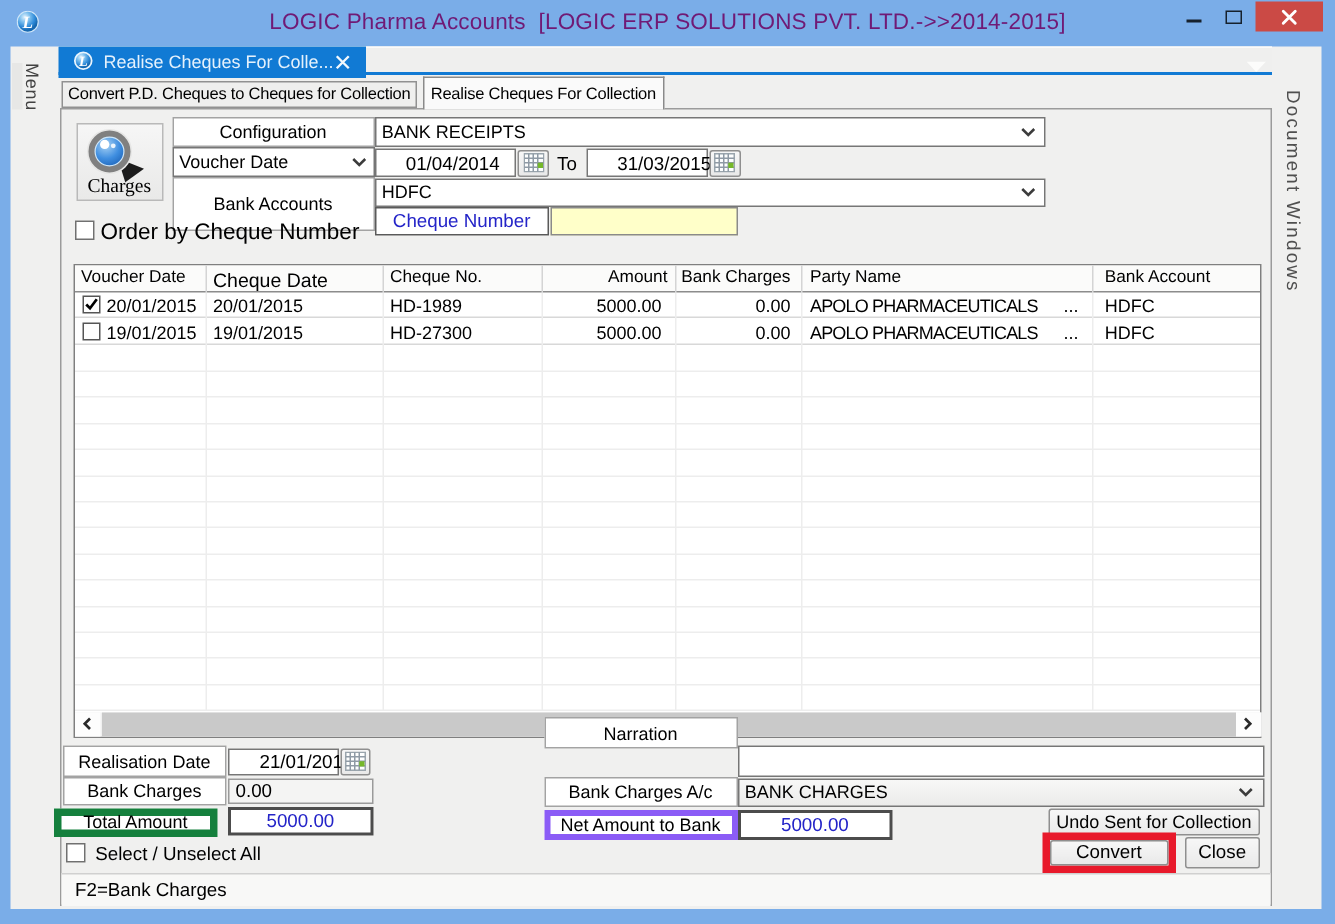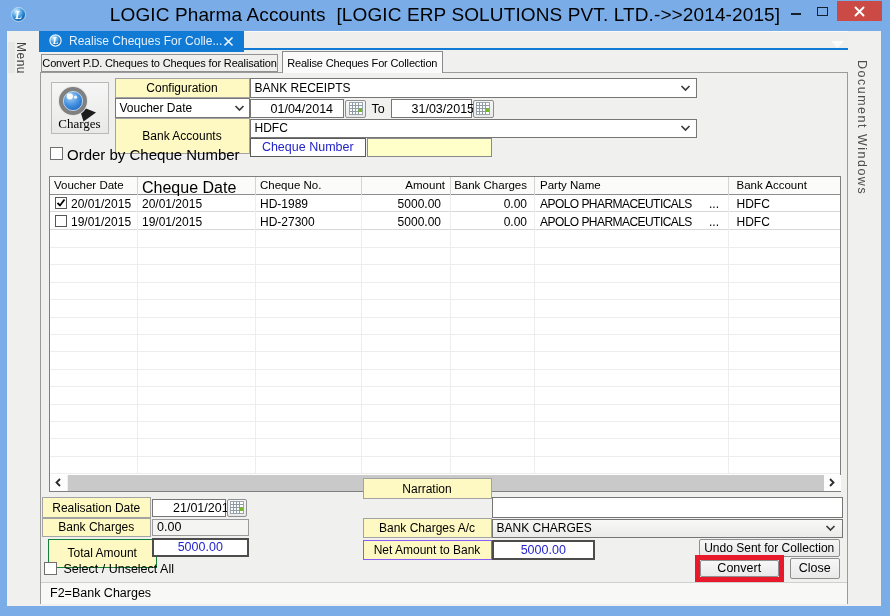--- a/index.html
+++ b/index.html
@@ -1,19 +1,19 @@
 <!DOCTYPE html>
 <html><head>
 <meta charset="utf-8">
 <style>
 * { margin:0; padding:0; box-sizing:border-box; }
 html,body { width:890px; height:616px; overflow:hidden; }
 body { position:relative; background:#7aade8; font-family:"Liberation Sans",sans-serif; font-size:12px; color:#000; }
 .abs { position:absolute; }
-.cell { background:#fef9c3; border:1px solid #a3a3a3; display:flex; align-items:center; justify-content:center; }
+.cell { background:#ffffff; border:1px solid #a3a3a3; display:flex; align-items:center; justify-content:center; }
 .inp { background:#fff; border:1px solid #767676; display:flex; align-items:center; padding-left:20px; }
 .combo { background:#fff; border:1px solid #767676; display:flex; align-items:center; padding-left:4px; }
 .chev { position:absolute; right:4px; top:50%; margin-top:-3px; }
 .btn { background:linear-gradient(#f7f7f7,#e9e9e9); border:1px solid #8f8f8f; border-radius:2px; display:flex; align-items:center; justify-content:center; }
 .vtext { writing-mode:vertical-rl; color:#4a4a4a; letter-spacing:0.5px; }
 </style>
 </head>
 <body>
 
 <svg class="abs" style="left:11px;top:7px" width="15" height="15" viewBox="0 0 15 15">
@@ -21,21 +21,21 @@
     <radialGradient id="lg" cx="36%" cy="28%" r="64%">
       <stop offset="0%" stop-color="#e2f2fd"></stop>
         <stop offset="38%" stop-color="#7cbfee"></stop>
         <stop offset="75%" stop-color="#2e8ad8"></stop>
         <stop offset="100%" stop-color="#1668b0"></stop>
     </radialGradient>
   </defs>
   <circle cx="7.5" cy="7.5" r="7" fill="url(#lg)" stroke="#cfe6f8" stroke-width="0.8"></circle>
   <text x="7.6" y="11.6" font-family="Liberation Serif,serif" font-size="11.5" font-style="italic" font-weight="bold" fill="#fff" text-anchor="middle">L</text>
 </svg>
-<div class="abs" style="left:0;top:0;width:890px;height:29px;line-height:29px;text-align:center;font-size:19px;letter-spacing:0.12px;color:#000000">LOGIC Pharma Accounts&nbsp; [LOGIC ERP SOLUTIONS PVT. LTD.-&gt;&gt;2014-2015]</div>
+<div class="abs" style="left:0;top:0;width:890px;height:29px;line-height:29px;text-align:center;font-size:15px;letter-spacing:0.12px;color:#701a75">LOGIC Pharma Accounts&nbsp; [LOGIC ERP SOLUTIONS PVT. LTD.-&gt;&gt;2014-2015]</div>
 <div class="abs" style="left:791px;top:13px;width:10px;height:2px;background:#16212c"></div>
 <div class="abs" style="left:817px;top:7px;width:11px;height:9px;border:1.6px solid #16212c"></div>
 <div class="abs" style="left:837px;top:1px;width:45px;height:20px;background:#cb4a45"></div>
 <svg class="abs" style="left:853px;top:5px" width="13" height="13" viewBox="0 0 13 13">
   <path d="M2.5 2.5 L10.5 10.5 M10.5 2.5 L2.5 10.5" stroke="#fff" stroke-width="1.9" stroke-linecap="round"></path>
 </svg>
 
 <div class="abs" style="left:7px;top:31px;width:874px;height:575px;background:#f0f0ef"></div>
 
 <div class="abs" style="left:8px;top:42px;width:7px;height:31px;background:#e7e7e6"></div>
@@ -52,21 +52,21 @@
   <text x="6.6" y="10.1" font-family="Liberation Serif,serif" font-size="9.5" font-style="italic" font-weight="bold" fill="#fff" text-anchor="middle">L</text>
 </svg>
 <div class="abs" style="left:69px;top:31px;height:20px;line-height:20px;color:#e4f1fc;font-size:12px;white-space:nowrap">Realise Cheques For Colle...</div>
 <svg class="abs" style="left:222.5px;top:35.5px" width="11" height="11" viewBox="0 0 11 11">
   <path d="M1.5 1.5 L9.5 9.5 M9.5 1.5 L1.5 9.5" stroke="#f2f8fd" stroke-width="1.6"></path>
 </svg>
 <svg class="abs" style="left:831px;top:41px" width="13" height="7" viewBox="0 0 13 7">
   <path d="M0 0 L13 0 L6.5 7 Z" fill="#fcfcfb"></path>
 </svg>
 
-<div class="abs" style="left:41px;top:53.5px;width:237px;height:18.5px;background:#efefee;border:1px solid #919191;font-size:11px;letter-spacing:-0.15px;display:flex;align-items:center;justify-content:center;white-space:nowrap;overflow:hidden;z-index:3">Convert P.D. Cheques to Cheques for Realisation</div>
+<div class="abs" style="left:41px;top:53.5px;width:237px;height:18.5px;background:#efefee;border:1px solid #919191;font-size:11px;letter-spacing:-0.15px;display:flex;align-items:center;justify-content:center;white-space:nowrap;overflow:hidden;z-index:3">Convert P.D. Cheques to Cheques for Collection</div>
 <div class="abs" style="left:281.5px;top:51px;width:161.5px;height:22px;background:#fafafa;border:1px solid #8a8a8a;border-bottom:none;font-size:11px;letter-spacing:-0.15px;display:flex;align-items:center;justify-content:center;white-space:nowrap;overflow:hidden;z-index:3">Realise Cheques For Collection</div>
 
 <div class="abs" style="left:40px;top:72px;width:807.5px;height:532px;background:#f0f0ef;border:1px solid #9b9b9b"></div>
 
 <div class="abs" style="left:50.5px;top:81.5px;width:58px;height:52px;background:linear-gradient(#f6f6f6,#e9e9e8);border:1px solid #b9b9b9"></div>
 <svg class="abs" style="left:56px;top:84px" width="46" height="40" viewBox="0 0 46 40">
   <defs>
     <radialGradient id="lens" cx="38%" cy="28%" r="85%">
       <stop offset="0%" stop-color="#a8d2f4"></stop>
         <stop offset="55%" stop-color="#3f8ee0"></stop>
@@ -128,21 +128,21 @@
 
 <div class="abs" style="left:49.5px;top:177px;width:790.5px;height:17.5px;background:#fbfbfa;border-bottom:1px solid #8c8c8c"></div>
 
 <div class="abs" style="left:137px;top:177px;width:1px;height:17.5px;background:#d4d4d4"></div>
 <div class="abs" style="left:255px;top:177px;width:1px;height:17.5px;background:#d4d4d4"></div>
 <div class="abs" style="left:361px;top:177px;width:1px;height:17.5px;background:#d4d4d4"></div>
 <div class="abs" style="left:450px;top:177px;width:1px;height:17.5px;background:#d4d4d4"></div>
 <div class="abs" style="left:533.5px;top:177px;width:1px;height:17.5px;background:#d4d4d4"></div>
 <div class="abs" style="left:728px;top:177px;width:1px;height:17.5px;background:#d4d4d4"></div>
 <div class="abs" style="left:54px;top:179px;font-size:11.5px">Voucher Date</div>
-<div class="abs" style="left:142px;top:179px;font-size:16px">Cheque Date</div>
+<div class="abs" style="left:142px;top:179px;font-size:13px">Cheque Date</div>
 <div class="abs" style="left:260px;top:179px;font-size:11.5px">Cheque No.</div>
 <div class="abs" style="left:361px;top:179px;width:84px;text-align:right;font-size:11.5px">Amount</div>
 <div class="abs" style="left:450px;top:179px;width:77px;text-align:right;font-size:11.5px">Bank Charges</div>
 <div class="abs" style="left:540px;top:179px;font-size:11.5px">Party Name</div>
 <div class="abs" style="left:736.5px;top:179px;font-size:11.5px">Bank Account</div>
 
 <div class="abs" style="left:49.5px;top:194.5px;width:790.5px;height:17.5px;border-bottom:1px solid #d8d8d8"></div>
 <div class="abs" style="left:55px;top:197px;width:12px;height:12px;background:#fff;border:1px solid #565656"></div>
 <svg class="abs" style="left:56px;top:198px" width="10" height="10" viewBox="0 0 10 10">
     <path d="M1.5 5 L4 7.5 L8.5 1.5" stroke="#000" stroke-width="1.8" fill="none"></path>
@@ -199,37 +199,37 @@
   </div>
 <div class="abs" style="left:67.5px;top:475px;width:756px;height:15.5px;background:#c9c9c9"></div>
 <div class="abs" style="left:823.5px;top:475px;width:17px;height:15.5px;background:#fdfdfd;display:flex;align-items:center;justify-content:center">
 <svg width="6" height="9" viewBox="0 0 6 9">
       <path d="M1 1 L4.5 4.5 L1 8" stroke="#2a2a2a" stroke-width="1.8" fill="none"></path>
     </svg>
   </div>
 
 <div class="abs cell" style="left:42px;top:497px;width:108.5px;height:21px">Realisation Date</div>
 <div class="abs cell" style="left:42px;top:517.5px;width:108.5px;height:19.5px">Bank Charges</div>
-<div class="abs cell" style="left:48px;top:538.5px;width:108.5px;height:29px;border:1px solid #15803d">Total Amount</div>
+<div class="abs cell" style="left:36px;top:538.5px;width:108.5px;height:19px;border:5px solid #15803d">Total Amount</div>
 <div class="abs inp" style="left:152px;top:498.5px;width:73.5px;height:18.5px;font-size:12.5px">21/01/2015</div>
 <div class="abs btn" style="left:226.5px;top:499px;width:20px;height:17.5px">
   <svg width="14" height="13" viewBox="0 0 14 13">
     <rect x="0.5" y="0.5" width="13" height="12" fill="#fdfefe" stroke="#9aa5ad" stroke-width="1"></rect>
     <path d="M0.5 3.5 H13.5 M0.5 6.5 H13.5 M0.5 9.5 H13.5 M3.5 0.5 V12.5 M6.5 0.5 V12.5 M9.5 0.5 V12.5" stroke="#8f9aa5" stroke-width="1" fill="none"></path>
     <rect x="9.5" y="6.5" width="3.5" height="3.5" fill="#76b82a"></rect>
   </svg>
 </div>
 <div class="abs" style="left:152px;top:518.5px;width:97px;height:17.5px;background:#f4f4f3;border:1px solid #9a9a9a;display:flex;align-items:center;padding-left:4px;font-size:12.5px">0.00</div>
 <div class="abs" style="left:151.5px;top:537.5px;width:97.5px;height:19px;background:#fff;border:2px solid #4c4c4c;display:flex;align-items:center;justify-content:center;color:#2424c8;font-size:12.5px">5000.00</div>
 <div class="abs" style="left:43.5px;top:562px;width:13px;height:13px;background:#fff;border:1px solid #707070"></div>
 <div class="abs" style="left:63.5px;top:562px;font-size:12.5px">Select / Unselect All</div>
 
 <div class="abs cell" style="left:362.5px;top:478px;width:129px;height:21px">Narration</div>
 <div class="abs cell" style="left:362.5px;top:517.5px;width:129px;height:20.5px">Bank Charges A/c</div>
-<div class="abs cell" style="left:362.5px;top:540px;width:129px;height:19.5px;border:1px solid #8b5cf6">Net Amount to Bank</div>
+<div class="abs cell" style="left:362.5px;top:540px;width:129px;height:19.5px;border:4px solid #8b5cf6">Net Amount to Bank</div>
 <div class="abs inp" style="left:491.5px;top:497px;width:351.5px;height:20.5px"></div>
 <div class="abs combo" style="left:491.5px;top:518.5px;width:351.5px;height:19.5px;font-size:12px;background:linear-gradient(#f8f8f7,#ebebea)">BANK CHARGES
   <svg class="chev" style="right:6px" width="11" height="7" viewBox="0 0 11 7">
       <path d="M1.5 1 L5.5 5 L9.5 1" stroke="#3c3c3c" stroke-width="1.7" fill="none"></path>
     </svg>
 </div>
 <div class="abs" style="left:491.5px;top:539.5px;width:103.5px;height:20px;background:#fff;border:2px solid #4c4c4c;display:flex;align-items:center;justify-content:center;color:#2424c8;font-size:12.5px">5000.00</div>
 <div class="abs btn" style="left:698.5px;top:539px;width:141.5px;height:18px;font-size:12px">Undo Sent for Collection</div>
 <div class="abs" style="left:694.5px;top:554.5px;width:89.5px;height:27px;border:5px solid #e8192b"></div>
 <div class="abs btn" style="left:699.5px;top:559.5px;width:79.5px;height:17px;font-size:12.5px">Convert</div>

